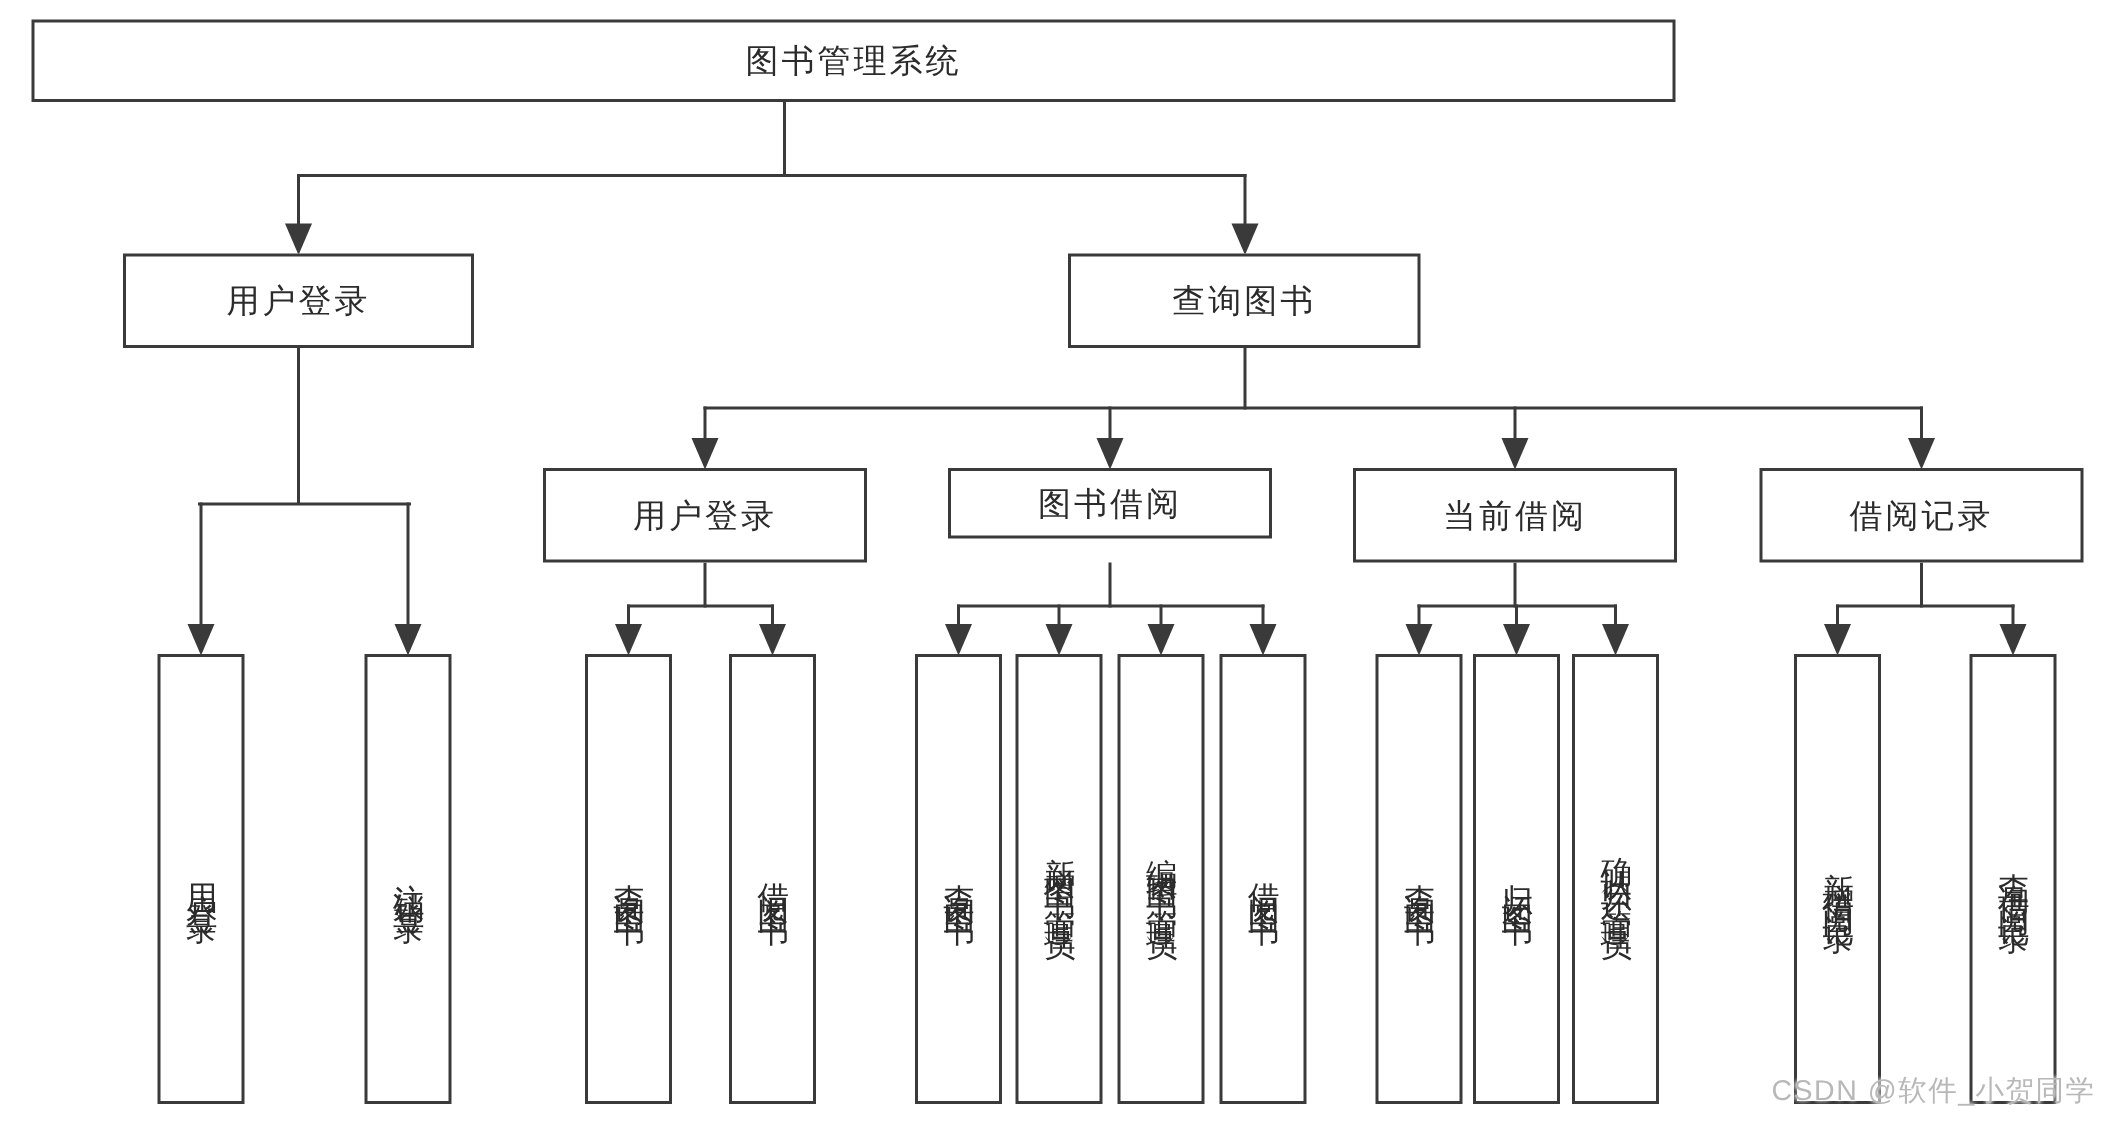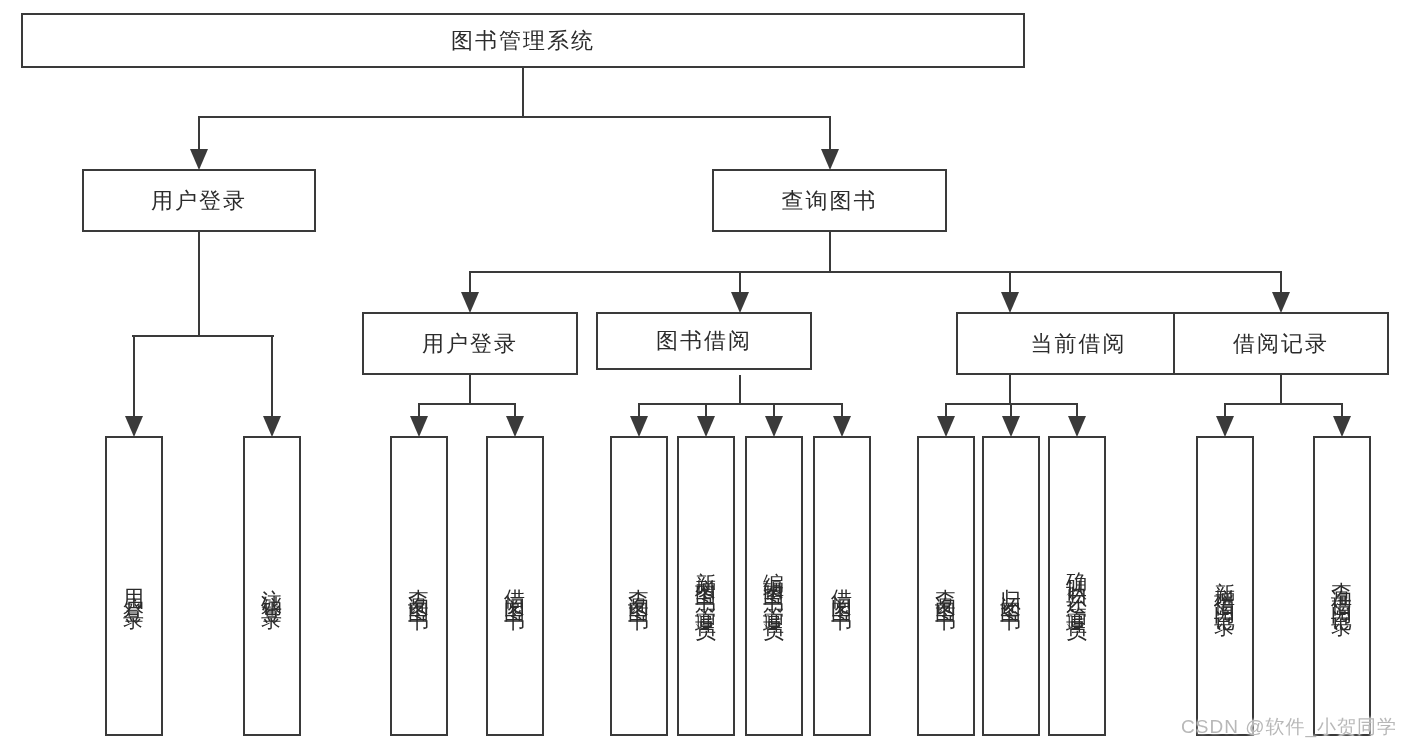--- a/index.html
+++ b/index.html
@@ -27,21 +27,21 @@
     position:absolute;top:714px;right:8px;z-index:6;
     font-size:19px;letter-spacing:1px;color:var(--watermark,#b8b8b8);
     text-shadow:0 0 3px #fff,0 0 3px #fff;
   }
 </style>
 </head>
 <body>
 
 <div class="canvas">
 
-  <div class="box" style="left:21px;top:13px;width:1004px;height:55px">图书管理系统</div>
+  <div class="box" style="left:21px;top:13px;width:1096px;height:55px">图书管理系统</div>
 
   <div class="line" style="left:522px;top:68px;width:2px;height:49px"></div>
   <div class="line" style="left:198px;top:116px;width:633px;height:2px"></div>
   <div class="line" style="left:198px;top:116px;width:2px;height:36px"></div>
   <div class="line" style="left:829px;top:116px;width:2px;height:36px"></div>
   <div class="arrow" style="left:190px;top:149px"></div>
   <div class="arrow" style="left:821px;top:149px"></div>
 
   <div class="box" style="left:82px;top:169px;width:234px;height:63px">用户登录</div>
   <div class="box" style="left:712px;top:169px;width:235px;height:63px">查询图书</div>
@@ -58,22 +58,22 @@
   <div class="line" style="left:469px;top:271px;width:2px;height:24px"></div>
   <div class="line" style="left:739px;top:271px;width:2px;height:24px"></div>
   <div class="line" style="left:1009px;top:271px;width:2px;height:24px"></div>
   <div class="line" style="left:1280px;top:271px;width:2px;height:24px"></div>
   <div class="arrow" style="left:461px;top:292px"></div>
   <div class="arrow" style="left:731px;top:292px"></div>
   <div class="arrow" style="left:1001px;top:292px"></div>
   <div class="arrow" style="left:1272px;top:292px"></div>
 
   <div class="box" style="left:362px;top:312px;width:216px;height:63px">用户登录</div>
-  <div class="box" style="left:596px;top:312px;width:216px;height:58px">图书借阅</div>
-  <div class="box" style="left:956px;top:312px;width:245px;height:63px">当前借阅</div>
+  <div class="box" style="left:632px;top:312px;width:216px;height:47px">图书借阅</div>
+  <div class="box" style="left:902px;top:312px;width:216px;height:63px">当前借阅</div>
   <div class="box" style="left:1173px;top:312px;width:216px;height:63px">借阅记录</div>
 
   <div class="line" style="left:469px;top:375px;width:2px;height:30px"></div>
   <div class="line" style="left:739px;top:375px;width:2px;height:30px"></div>
   <div class="line" style="left:1009px;top:375px;width:2px;height:30px"></div>
   <div class="line" style="left:1280px;top:375px;width:2px;height:30px"></div>
 
   <div class="line" style="left:418px;top:403px;width:98px;height:2px"></div>
   <div class="line" style="left:638px;top:403px;width:205px;height:2px"></div>
   <div class="line" style="left:945px;top:403px;width:133px;height:2px"></div>

